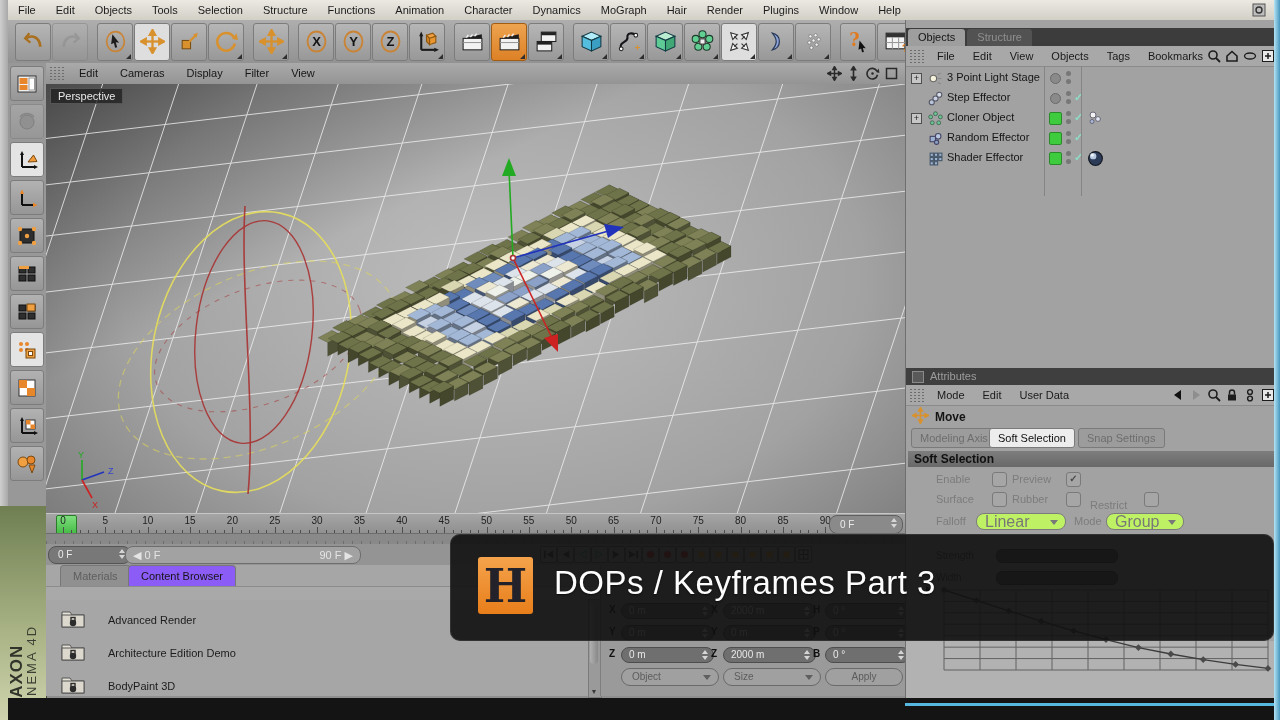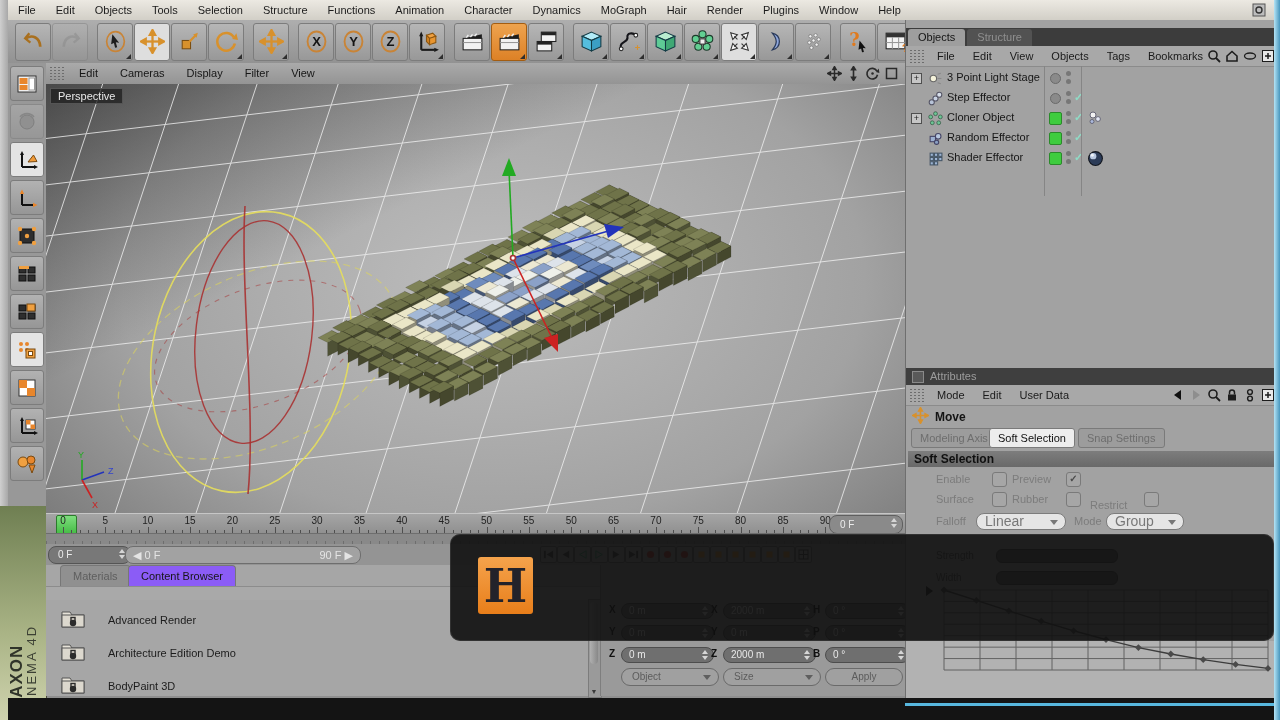--- a/index.html
+++ b/index.html
@@ -137,22 +137,22 @@
             border:1px solid #7a7a7a;border-radius:3px;}
   #attr-tab-0{left:5px;background:#9c9c9c;color:#6e6e6e;}
   #attr-tab-1{left:83px;background:#ededed;color:#101010;}
   #attr-tab-2{left:172px;background:#9c9c9c;color:#6e6e6e;}
   #attr-section{position:absolute;left:2px;top:431px;width:371px;height:16px;
                 background:linear-gradient(#7d7d7d,#696969);color:#101010;font-size:12px;font-weight:bold;
                 line-height:16px;padding-left:6px;}
   .cbx{position:absolute;width:13px;height:13px;background:#a6a6a6;border:1px solid #7a7a7a;border-radius:3px;
        font-size:10px;line-height:12px;text-align:center;color:#4a4a4a;font-weight:bold;}
   .cb-lab{position:absolute;font-size:11px;color:#7c7c7c;}
-  .dis-dd{position:absolute;height:15px;background:#e5e5e5;border:1px solid #7c7c7c;border-radius:8px;
-          color:#787878;font-size:14px;line-height:15px;padding-left:8px;}
+  .dis-dd{position:absolute;height:15px;background:#bef264;border:1px solid #7c7c7c;border-radius:8px;
+          color:#787878;font-size:16px;line-height:15px;padding-left:8px;}
   .dim-row{position:absolute;font-size:10px;color:#4a4a4a;}
   .dim-slider{position:absolute;height:12px;background:#5a5a5a;border:1px solid #444;border-radius:6px;}
   #rp-bottom{left:906px;top:641px;width:368px;height:62px;background:#b2b2b2;}
   
   #overlay{left:450px;top:534px;width:824px;height:107px;background:rgba(16,16,16,.90);
            border-radius:10px;z-index:50;box-shadow:0 0 0 1px rgba(90,90,90,.35) inset;}
   #h-logo{position:absolute;left:28px;top:23px;width:55px;height:57px;border-radius:3px;
           background:linear-gradient(#f5a34c,#e87e1a);display:flex;align-items:center;justify-content:center;
           font-family:"DejaVu Serif",serif;font-weight:bold;font-size:46px;color:#23222a;}
   #overlay-title{position:absolute;left:104px;top:30px;font-size:33px;color:#fdfdfd;letter-spacing:.5px;
@@ -1907,14 +1907,15 @@
   <div class="abs" id="curve-arrow"></div>
 
   <svg class="abs" id="axis-mini" width="60" height="60" style="left:110px;top:515px;"></svg>
 
   <div class="abs" id="bottom-strip"></div>
   <div class="abs" id="blue-line"></div>
   <div class="abs" id="edge-right"></div>
 
   <div class="abs" id="overlay">
     <div id="h-logo">H</div>
+    <div id="overlay-title">DOPs / Keyframes Part 3</div>
   </div>
 </div>
 
 </body></html>

